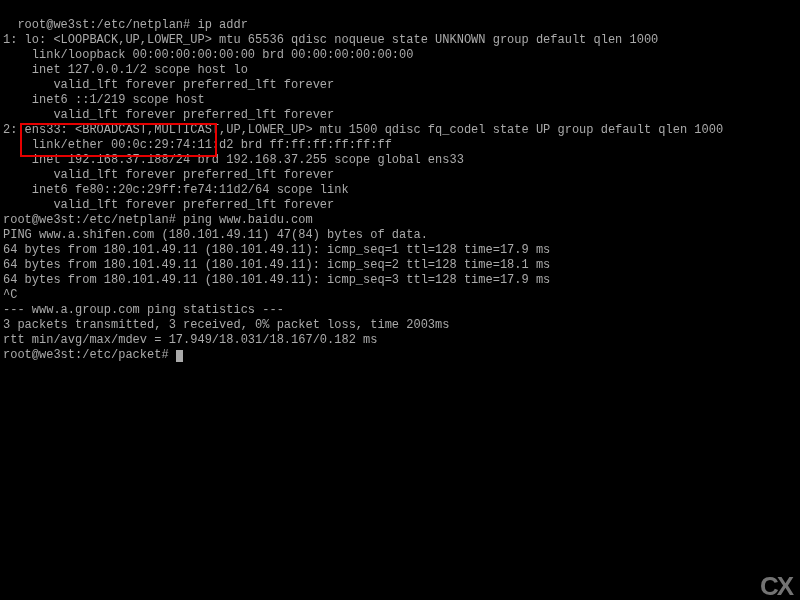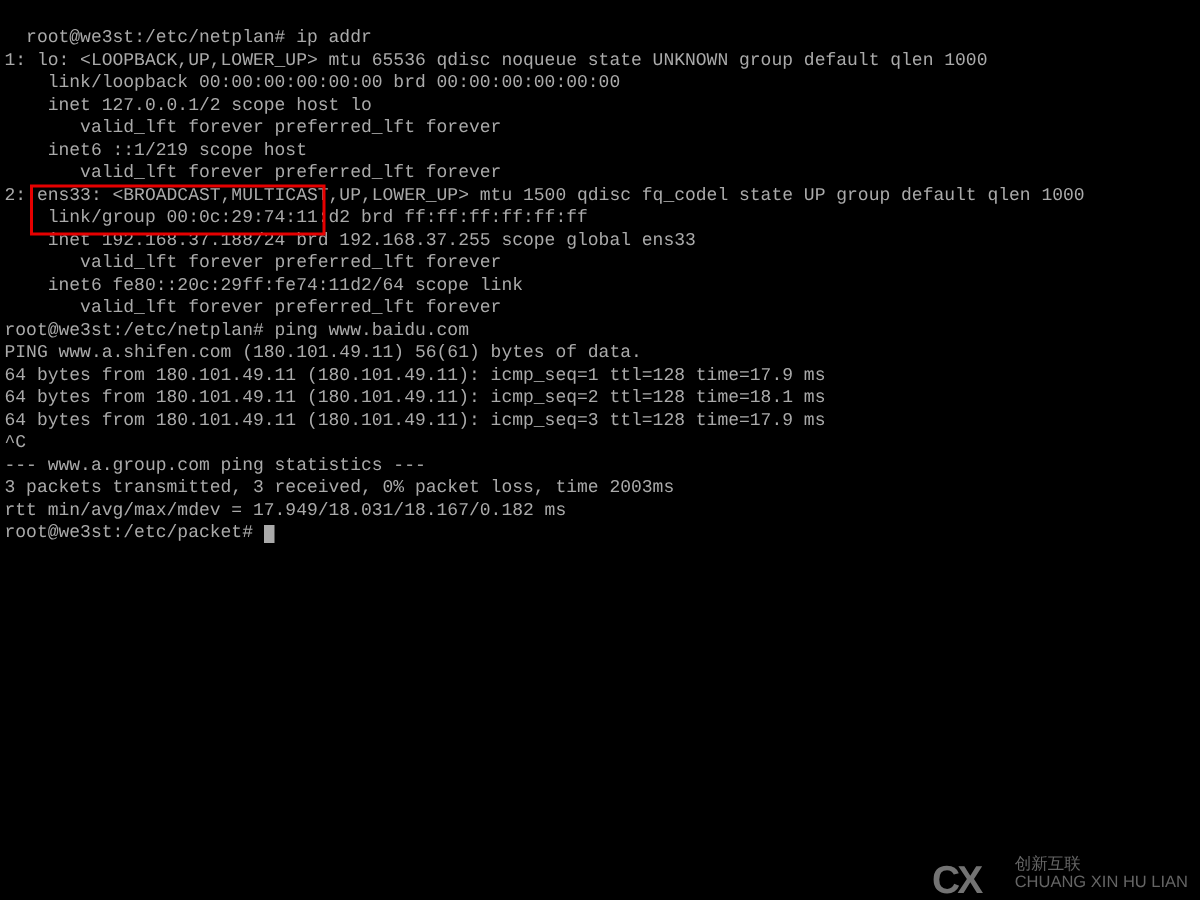--- a/index.html
+++ b/index.html
@@ -64,38 +64,34 @@
 
 <div class="term">
   <span>root@we3st:/etc/netplan# ip addr</span>
 <span>1: lo: &lt;LOOPBACK,UP,LOWER_UP&gt; mtu 65536 qdisc noqueue state UNKNOWN group default qlen 1000</span>
 <span>    link/loopback 00:00:00:00:00:00 brd 00:00:00:00:00:00</span>
 <span>    inet 127.0.0.1/2 scope host lo</span>
 <span>       valid_lft forever preferred_lft forever</span>
 <span>    inet6 ::1/219 scope host</span>
 <span>       valid_lft forever preferred_lft forever</span>
 <span>2: ens33: &lt;BROADCAST,MULTICAST,UP,LOWER_UP&gt; mtu 1500 qdisc fq_codel state UP group default qlen 1000</span>
-<span>    link/group 00:0c:29:74:11:d2 brd ff:ff:ff:ff:ff:ff</span>
+<span>    link/ether 00:0c:29:74:11:d2 brd ff:ff:ff:ff:ff:ff</span>
 <span>    inet 192.168.37.188/24 brd 192.168.37.255 scope global ens33</span>
 <span>       valid_lft forever preferred_lft forever</span>
 <span>    inet6 fe80::20c:29ff:fe74:11d2/64 scope link</span>
 <span>       valid_lft forever preferred_lft forever</span>
 <span>root@we3st:/etc/netplan# ping www.baidu.com</span>
-<span>PING www.a.shifen.com (180.101.49.11) 56(61) bytes of data.</span>
+<span>PING www.a.shifen.com (180.101.49.11) 47(84) bytes of data.</span>
 <span>64 bytes from 180.101.49.11 (180.101.49.11): icmp_seq=1 ttl=128 time=17.9 ms</span>
 <span>64 bytes from 180.101.49.11 (180.101.49.11): icmp_seq=2 ttl=128 time=18.1 ms</span>
 <span>64 bytes from 180.101.49.11 (180.101.49.11): icmp_seq=3 ttl=128 time=17.9 ms</span>
 <span>^C</span>
 <span>--- www.a.group.com ping statistics ---</span>
 <span>3 packets transmitted, 3 received, 0% packet loss, time 2003ms</span>
 <span>rtt min/avg/max/mdev = 17.949/18.031/18.167/0.182 ms</span>
 <span>root@we3st:/etc/packet# </span><span class="cursor"></span>
 </div>
 
 <div class="highlight-box" style="top:123px;left:20px;width:193px;height:30px;"></div>
 
 <div class="watermark">
   <span class="logo">CX</span>
-  <span class="txt">
-    <span>创新互联</span><br>
-    <span>CHUANG XIN HU LIAN</span>
-  </span>
 </div>
 
 </body></html>

